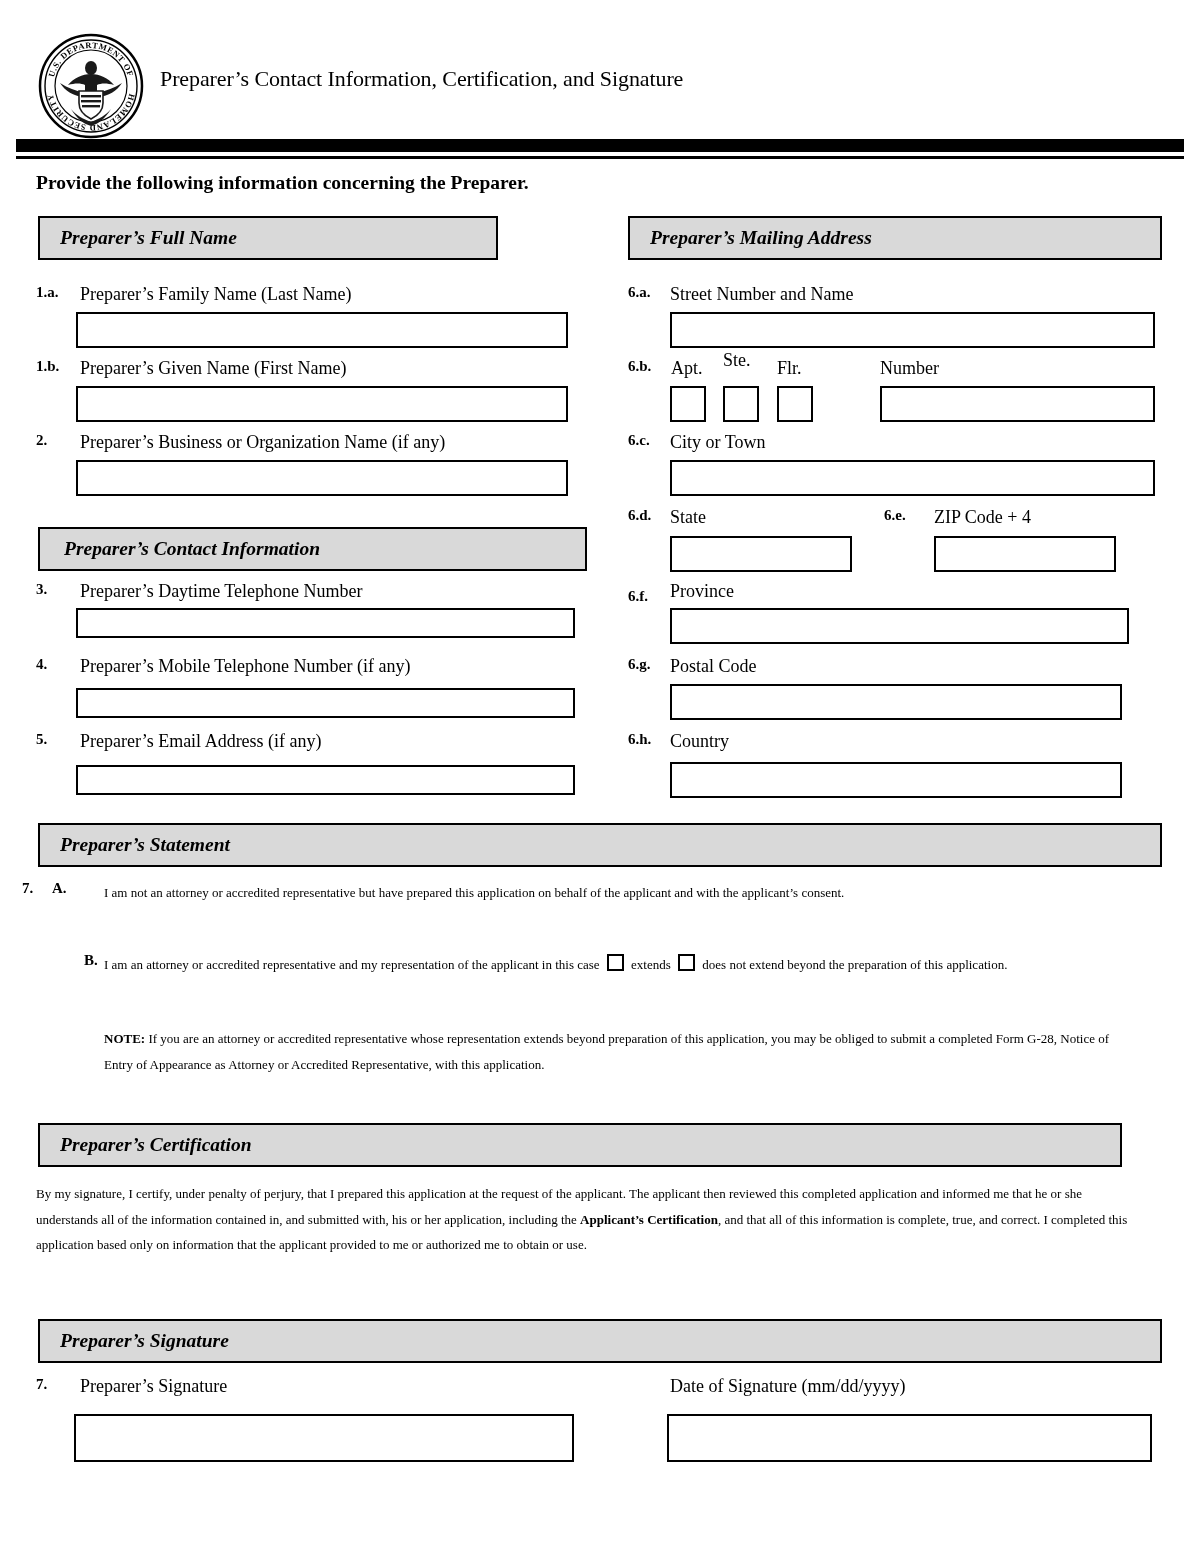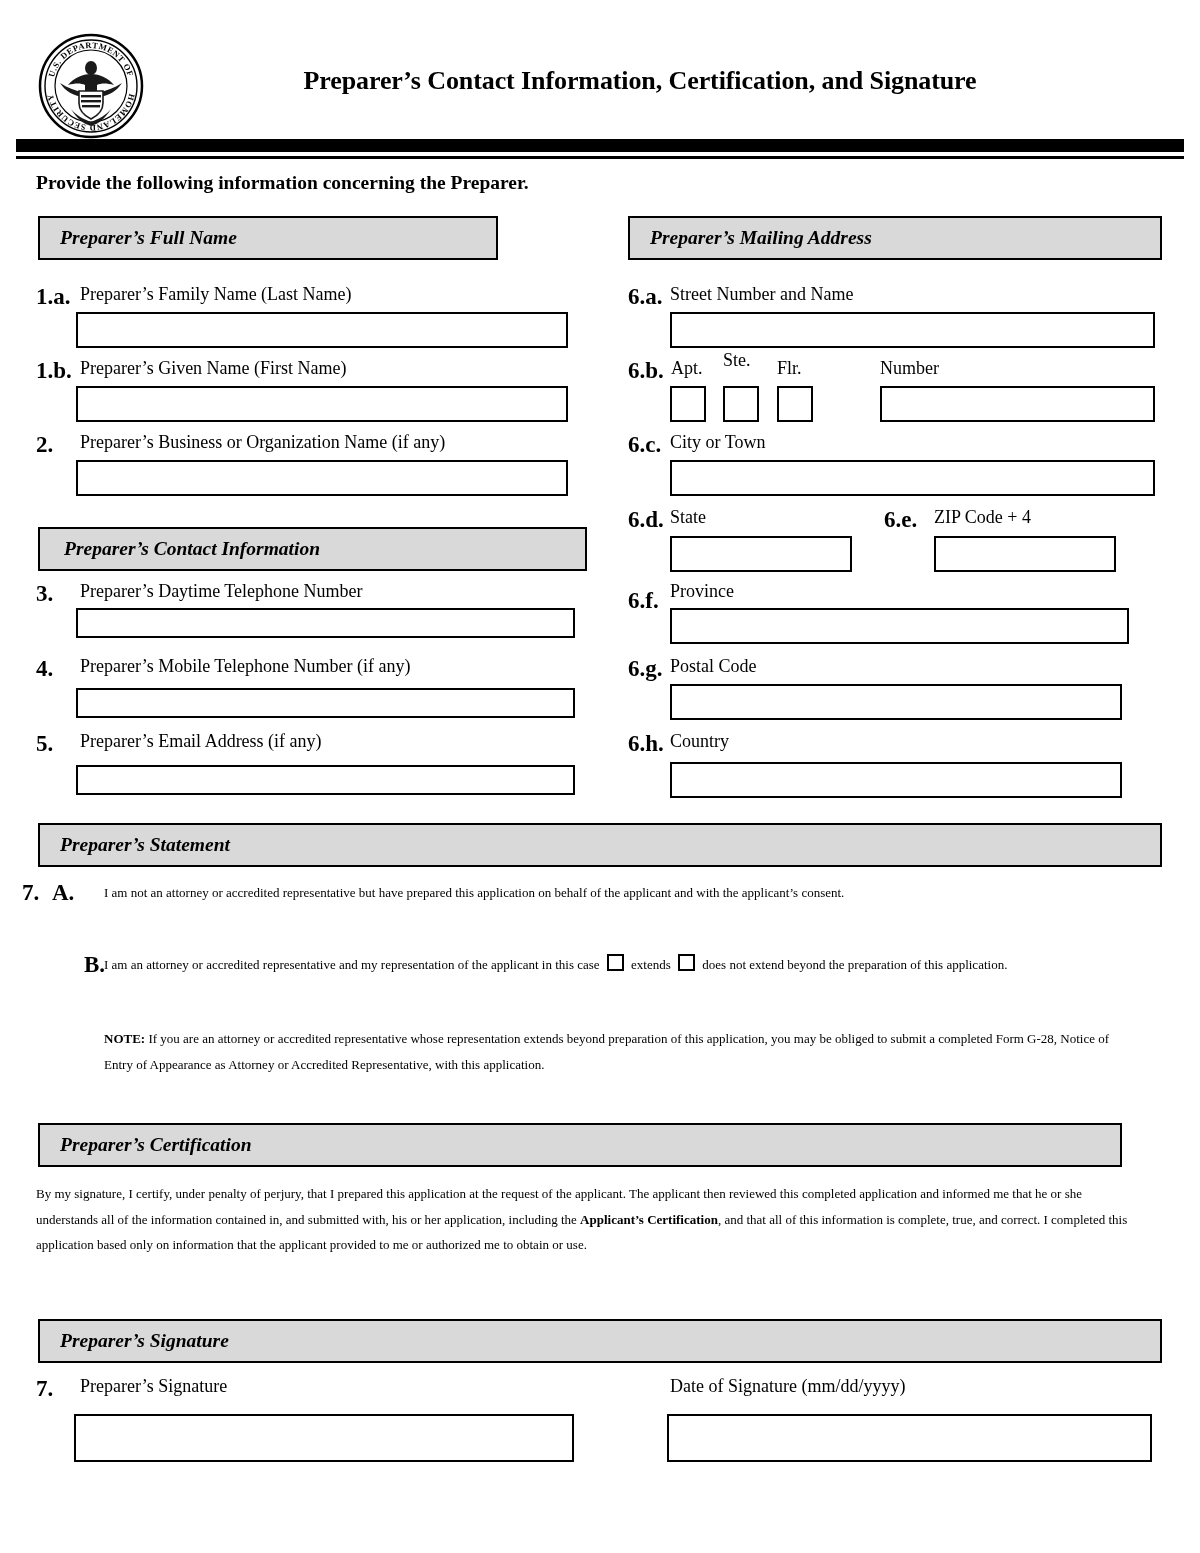--- a/index.html
+++ b/index.html
@@ -28,23 +28,23 @@
     left: 38px;
     top: 33px;
     width: 106px;
     height: 106px;
   }
   .form-title {
     position: absolute;
     left: 160px;
     top: 66px;
     width: 960px;
-    text-align: center;
-    font-size: 26px;
-    font-weight: bold;
+    text-align: left;
+    font-size: 22px;
+    font-weight: normal;
     letter-spacing: -0.1px;
   }
   .rule-thick {
     position: absolute;
     left: 16px;
     top: 139px;
     width: 1168px;
     height: 13px;
     background: #000000;
   }
@@ -81,21 +81,21 @@
   }
 
   
   .lbl {
     position: absolute;
     font-size: 18px;
     white-space: nowrap;
   }
   .num {
     position: absolute;
-    font-size: 23px;
+    font-size: 15px;
     font-weight: bold;
     white-space: nowrap;
   }
 
   
   .box {
     position: absolute;
     border: 2px solid #000000;
     background: #ffffff;
     box-sizing: border-box;

